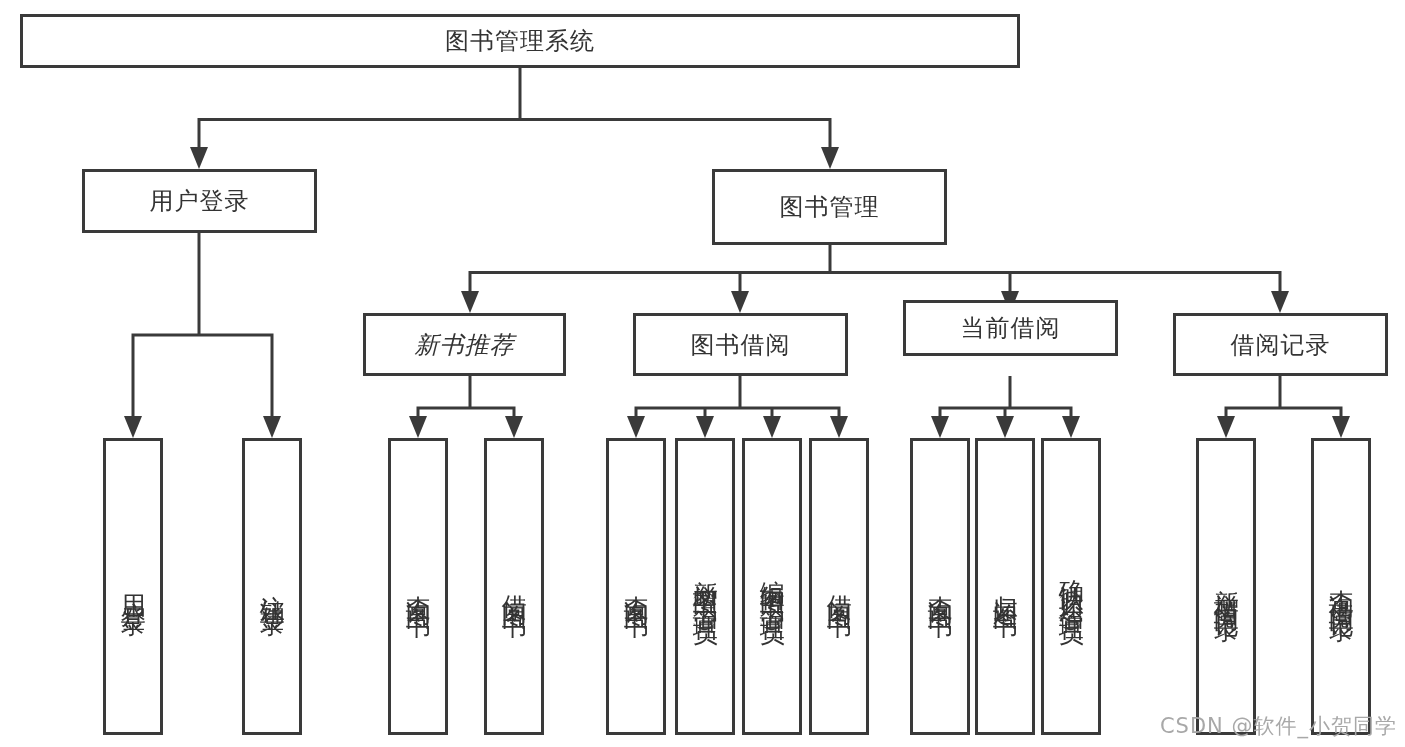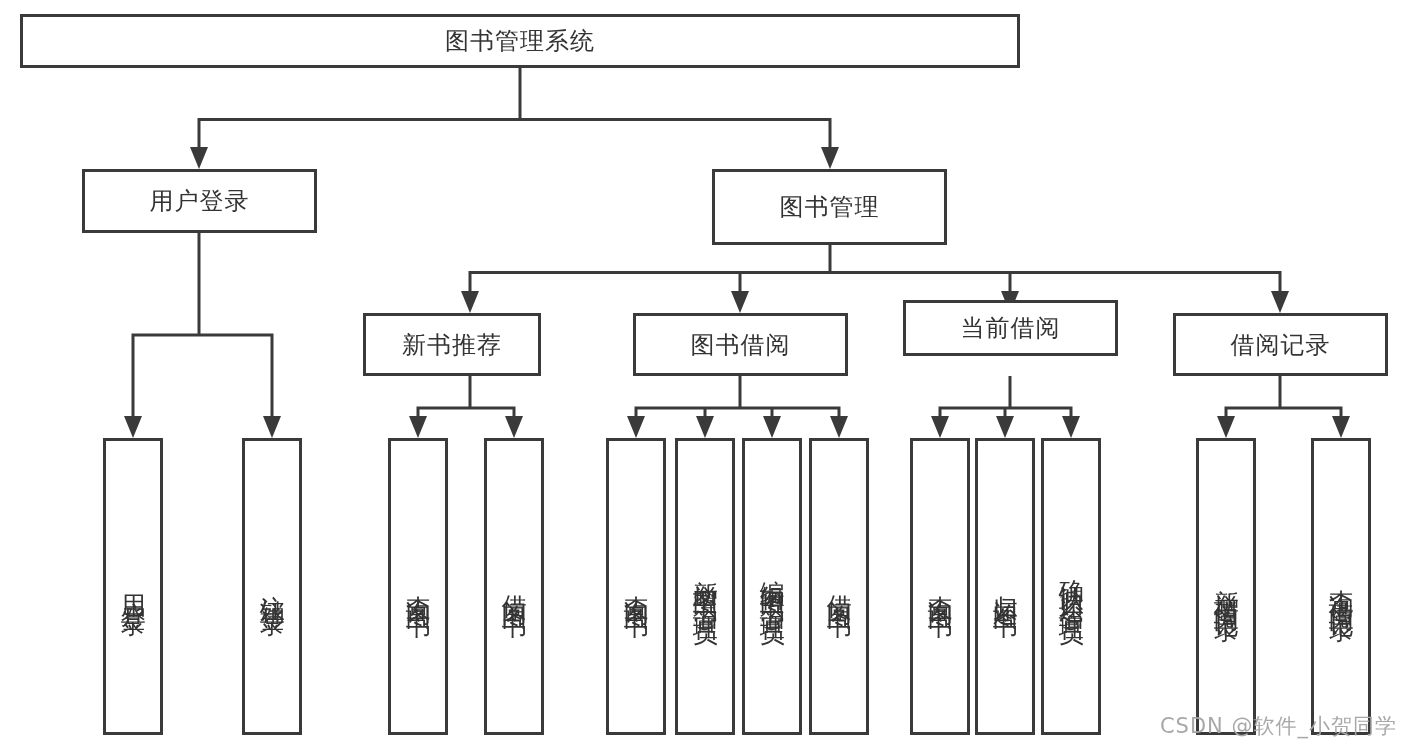--- a/index.html
+++ b/index.html
@@ -102,21 +102,21 @@
       <polygon points="1217,416 1235,416 1226,438"></polygon>
       <polygon points="1332,416 1350,416 1341,438"></polygon>
     </g>
   </svg>
 
   <div class="node hnode" style="left:20px; top:14px; width:1000px; height:54px;">图书管理系统</div>
 
   <div class="node hnode" style="left:82px; top:169px; width:235px; height:64px;">用户登录</div>
   <div class="node hnode" style="left:712px; top:169px; width:235px; height:76px;">图书管理</div>
 
-  <div class="node hnode" style="left:363px; top:313px; width:178px; height:63px;">新书推荐</div>
+  <div class="node hnode" style="left:363px; top:313px; width:203px; height:63px;font-style:italic;">新书推荐</div>
   <div class="node hnode" style="left:633px; top:313px; width:215px; height:63px;">图书借阅</div>
   <div class="node hnode" style="left:903px; top:300px; width:215px; height:56px;">当前借阅</div>
   <div class="node hnode" style="left:1173px; top:313px; width:215px; height:63px;">借阅记录</div>
 
   <div class="node vnode" style="left:103px; top:438px; width:60px; height:297px;">用户登录</div>
   <div class="node vnode" style="left:242px; top:438px; width:60px; height:297px;">注销登录</div>
 
   <div class="node vnode" style="left:388px; top:438px; width:60px; height:297px;">查询图书</div>
   <div class="node vnode" style="left:484px; top:438px; width:60px; height:297px;">借阅图书</div>
 

